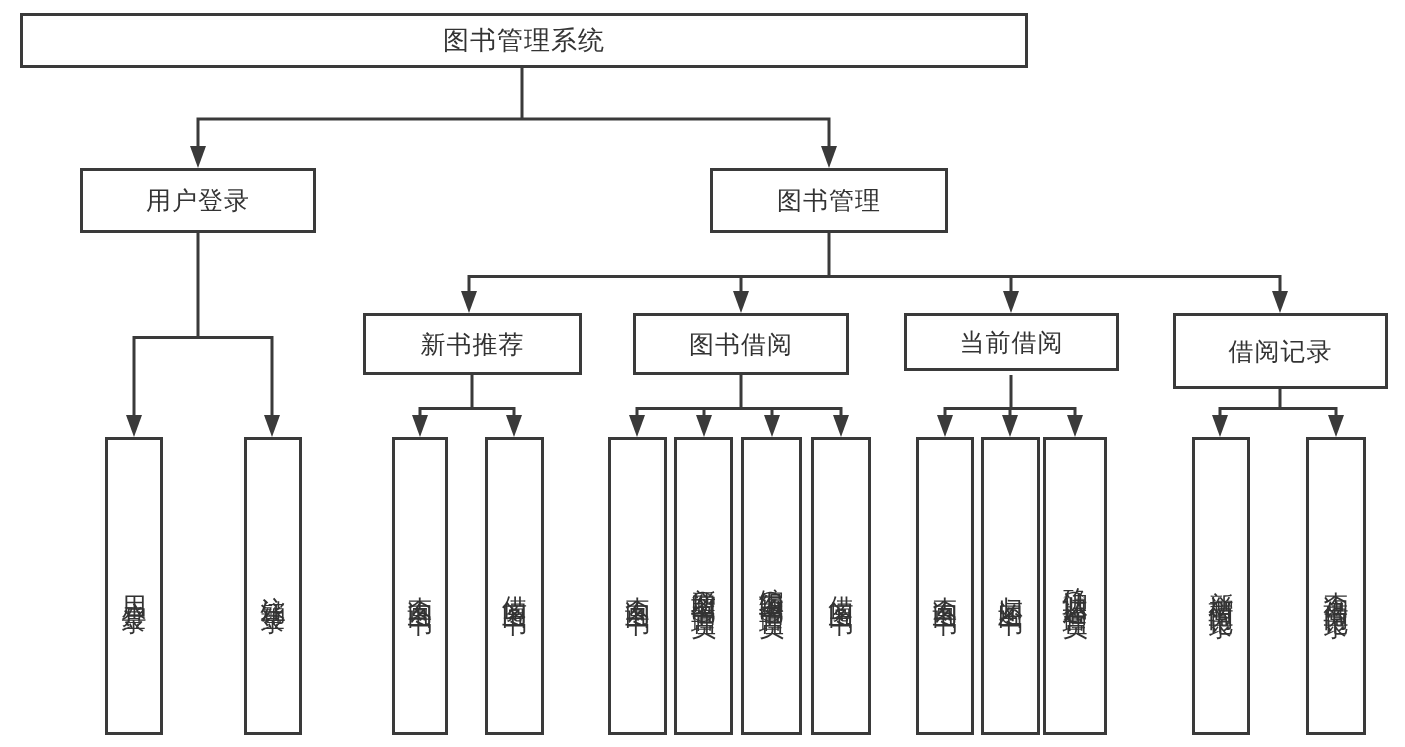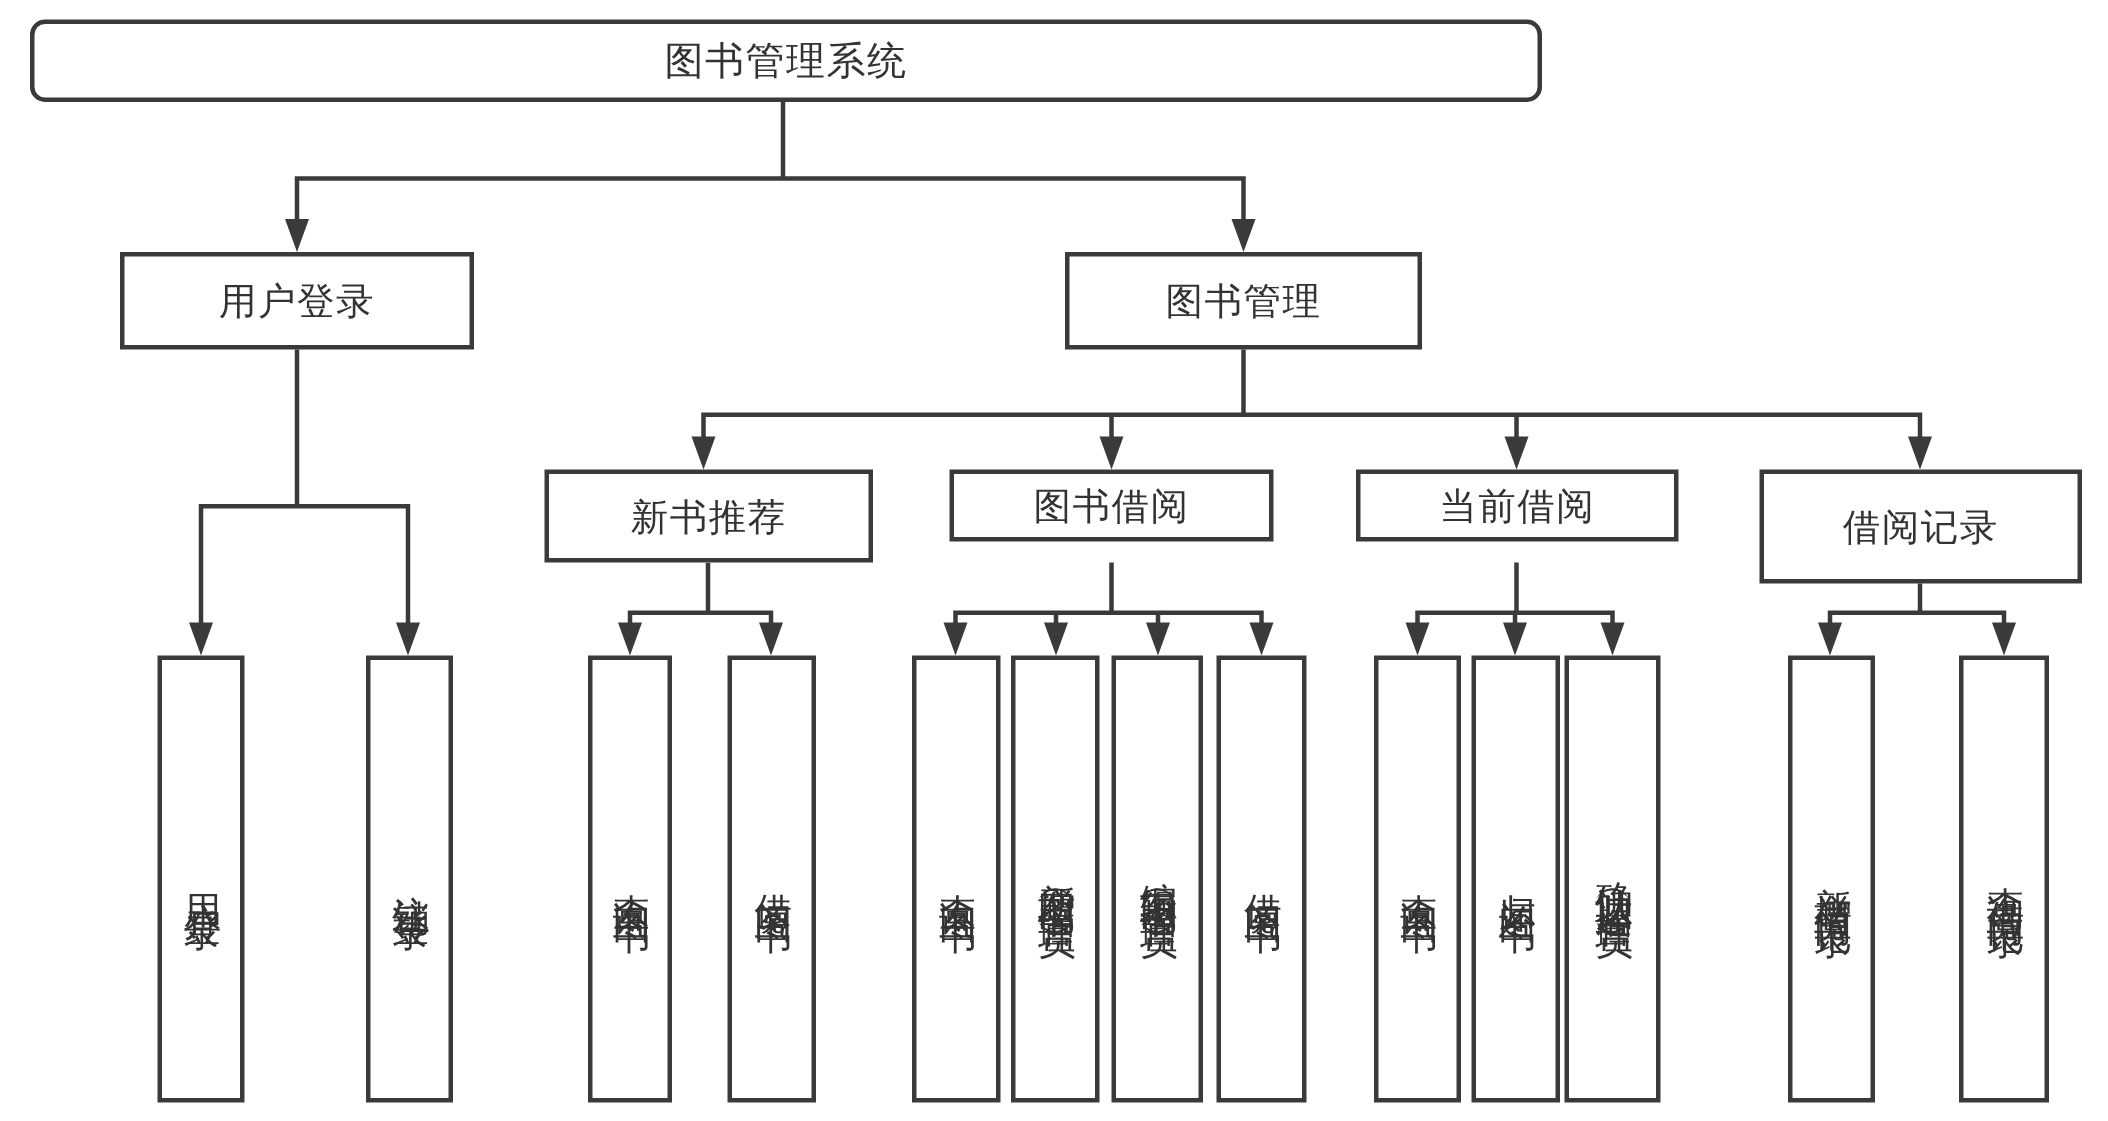--- a/index.html
+++ b/index.html
@@ -107,28 +107,28 @@
     <use href="#ah" x="704" y="437"></use>
     <use href="#ah" x="772" y="437"></use>
     <use href="#ah" x="841" y="437"></use>
     <use href="#ah" x="945" y="437"></use>
     <use href="#ah" x="1010" y="437"></use>
     <use href="#ah" x="1075" y="437"></use>
     <use href="#ah" x="1220" y="437"></use>
     <use href="#ah" x="1336" y="437"></use>
   </svg>
 
-  <div class="box" style="left:20px; top:13px; width:1008px; height:55px; font-size:26px;border-radius:10px;">图书管理系统</div>
+  <div class="box" style="left:20px; top:13px; width:1008px; height:55px; font-size:26px;">图书管理系统</div>
 
   <div class="box" style="left:80px; top:168px; width:236px; height:65px;">用户登录</div>
   <div class="box" style="left:363px; top:313px; width:219px; height:62px;">新书推荐</div>
 
   <div class="box" style="left:710px; top:168px; width:238px; height:65px;">图书管理</div>
-  <div class="box" style="left:633px; top:313px; width:216px; height:48px;">图书借阅</div>
-  <div class="box" style="left:904px; top:313px; width:215px; height:48px;">当前借阅</div>
+  <div class="box" style="left:633px; top:313px; width:216px; height:62px;">图书借阅</div>
+  <div class="box" style="left:904px; top:313px; width:215px; height:58px;">当前借阅</div>
   <div class="box" style="left:1173px; top:313px; width:215px; height:76px;">借阅记录</div>
 
   <div class="vbox" style="left:105px; top:437px; width:58px; height:298px;">用户登录</div>
   <div class="vbox" style="left:244px; top:437px; width:58px; height:298px;">注销登录</div>
 
   <div class="vbox" style="left:392px; top:437px; width:56px; height:298px;">查询图书</div>
   <div class="vbox" style="left:485px; top:437px; width:59px; height:298px;">借阅图书</div>
 
   <div class="vbox" style="left:608px; top:437px; width:59px; height:298px;">查询图书</div>
   <div class="vbox" style="left:674px; top:437px; width:59px; height:298px; letter-spacing:4px;">新增图书（管理员）</div>

